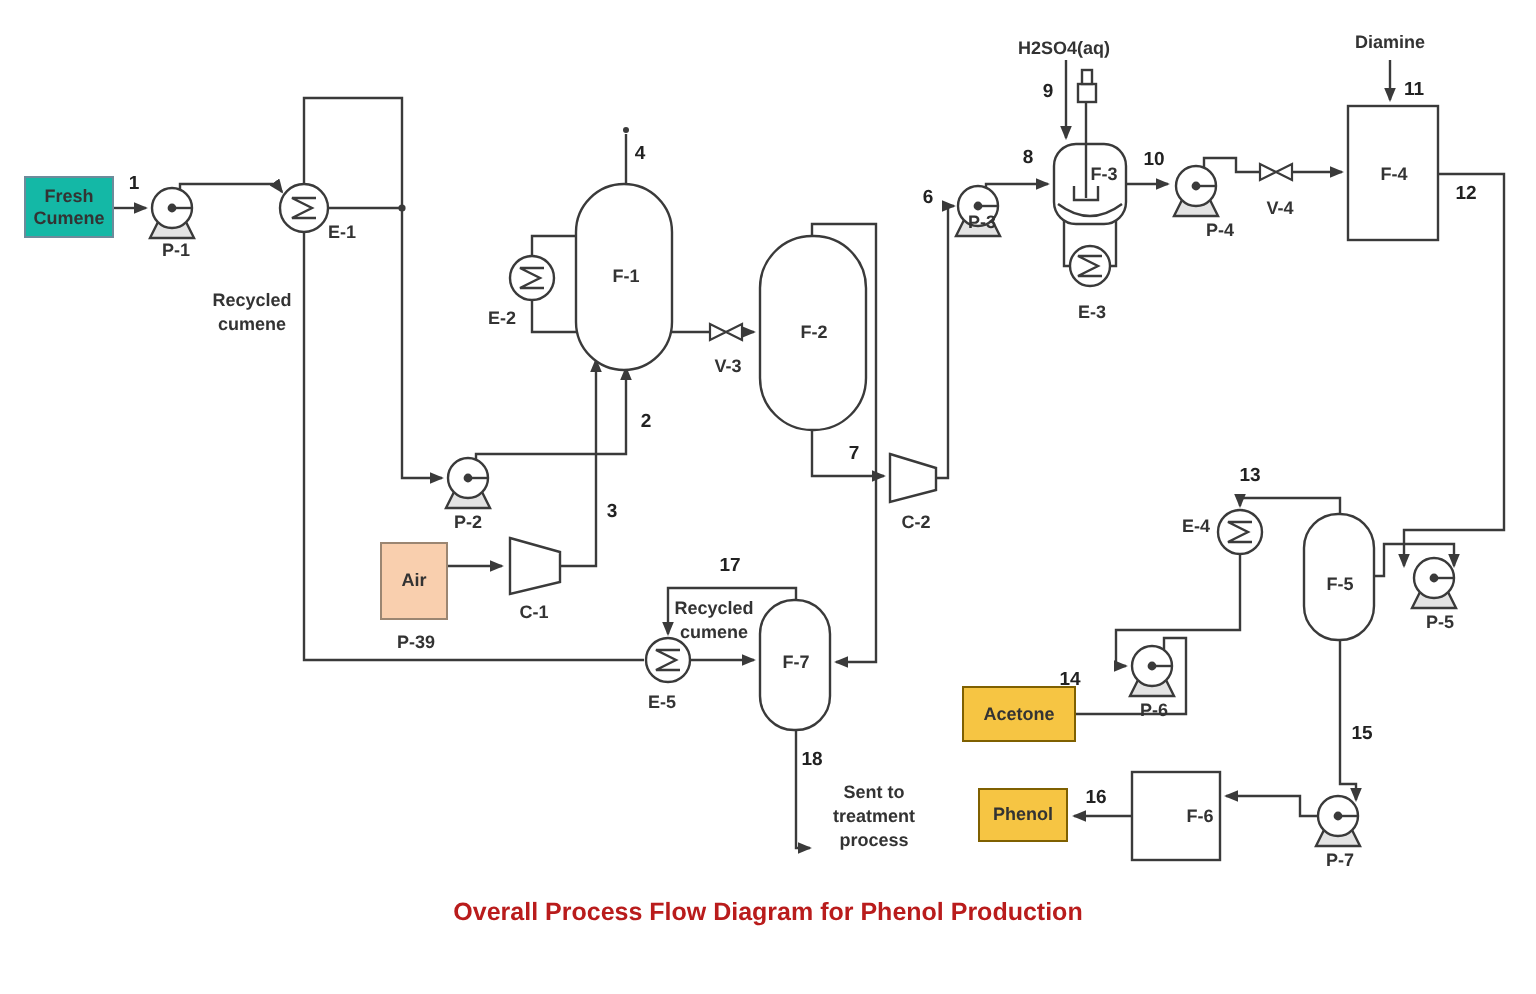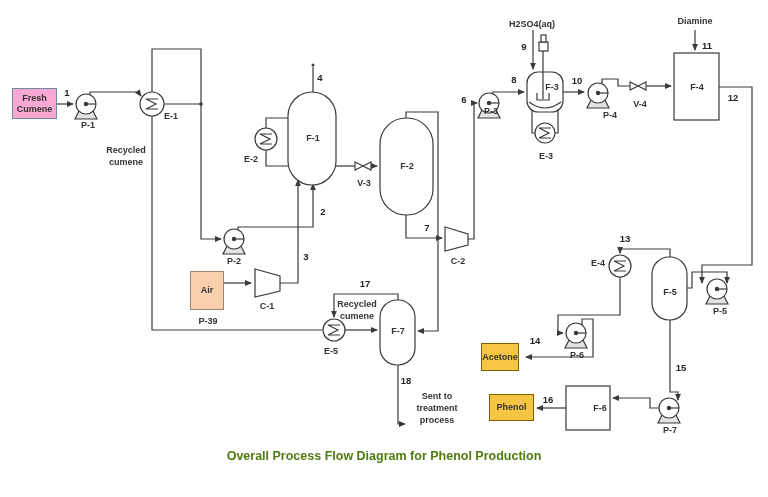--- a/index.html
+++ b/index.html
@@ -8,25 +8,25 @@
   #piping{position:absolute;left:0;top:0;}
   .lbl{position:absolute;transform:translate(-50%,-50%);font:700 9px "Liberation Sans",sans-serif;
        color:#333;white-space:nowrap;text-align:center;}
   .stream{position:absolute;transform:translate(-50%,-50%);font:700 9.5px "Liberation Sans",sans-serif;
        color:#222;white-space:nowrap;}
   .note{position:absolute;transform:translate(-50%,-50%);font:700 9px "Liberation Sans",sans-serif;
        color:#333;text-align:center;white-space:normal;line-height:12px;}
   .feedbox{position:absolute;display:flex;align-items:center;justify-content:center;
        font:700 9px "Liberation Sans",sans-serif;color:#333;text-align:center;line-height:11px;
        box-sizing:border-box;}
-  .box-blue{background:#f9a8d4;border:1.5px solid #6d8b9b;}
+  .box-blue{background:#14b8a6;border:1.5px solid #6d8b9b;}
   .box-peach{background:#f9cfae;border:1.5px solid #9b8672;}
   .box-gold{background:#f6c543;border:1.5px solid #7f6000;}
   #title{position:absolute;left:384px;top:456px;transform:translate(-50%,-50%);
-       font:700 12.5px "Liberation Sans",sans-serif;color:#4d7c0f;white-space:nowrap;}
+       font:700 12.5px "Liberation Sans",sans-serif;color:#b91c1c;white-space:nowrap;}
 </style>
 </head>
 <body>
 
 <div id="canvas">
 
   <svg id="piping" width="768" height="497" viewBox="0 0 768 497">
     <defs>
       <marker id="arw" markerWidth="8" markerHeight="8" refX="5.2" refY="2.5" orient="auto">
         <path d="M0,0 L6,2.5 L0,5 Z" fill="#3a3a3a"></path>
@@ -195,21 +195,21 @@
     </g>
 
     <g stroke="#3a3a3a" stroke-width="1.1" fill="#ffffff">
       <path d="M355,162 L355,170 L363,166 Z M371,162 L371,170 L363,166 Z"></path>
       <path d="M630,82 L630,90 L638,86 Z M646,82 L646,90 L638,86 Z"></path>
     </g>
   </svg>
 
   <div class="feedbox box-blue" style="left:12px;top:88px;width:45px;height:31px;">Fresh Cumene</div>
   <div class="feedbox box-peach" style="left:190px;top:271px;width:34px;height:39px;">Air</div>
-  <div class="feedbox box-gold" style="left:481px;top:343px;width:38px;height:28px;">Acetone</div>
+  <div class="feedbox box-gold" style="left:481px;top:343px;width:57px;height:28px;">Acetone</div>
   <div class="feedbox box-gold" style="left:489px;top:394px;width:45px;height:27px;">Phenol</div>
 
   <div class="lbl" style="left:78px;top:125px;padding-left:20px;">P-1</div>
   <div class="lbl" style="left:234px;top:261px;">P-2</div>
   <div class="lbl" style="left:491px;top:111px;">P-3</div>
   <div class="lbl" style="left:600px;top:115px;padding-left:20px;">P-4</div>
   <div class="lbl" style="left:720px;top:311px;">P-5</div>
   <div class="lbl" style="left:577px;top:355px;">P-6</div>
   <div class="lbl" style="left:670px;top:430px;">P-7</div>
   <div class="lbl" style="left:171px;top:116px;">E-1</div>

